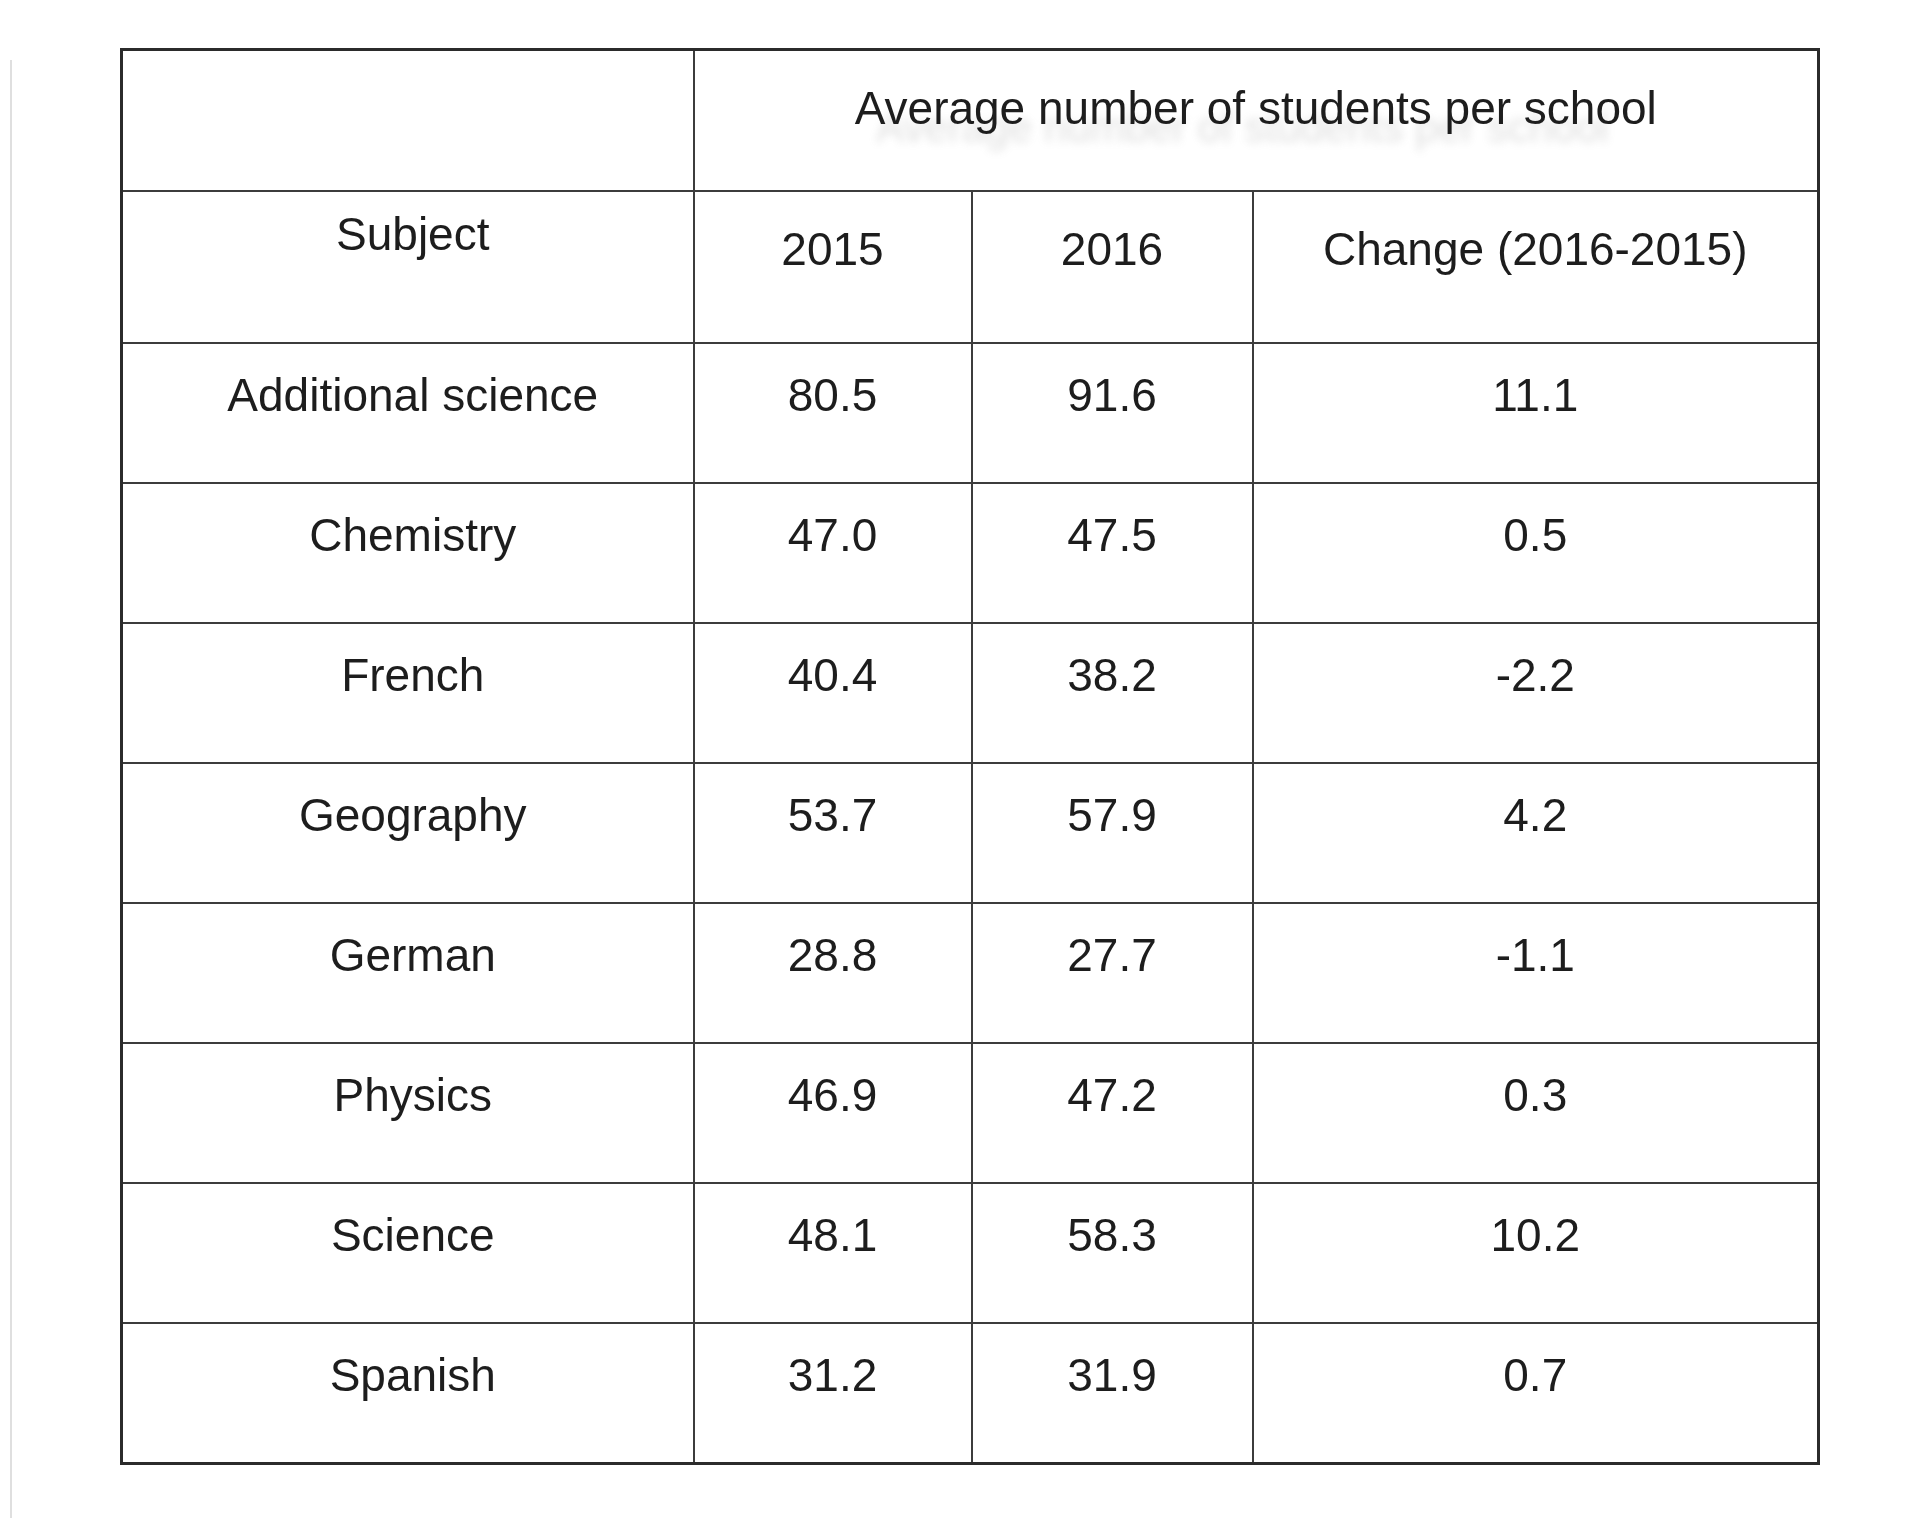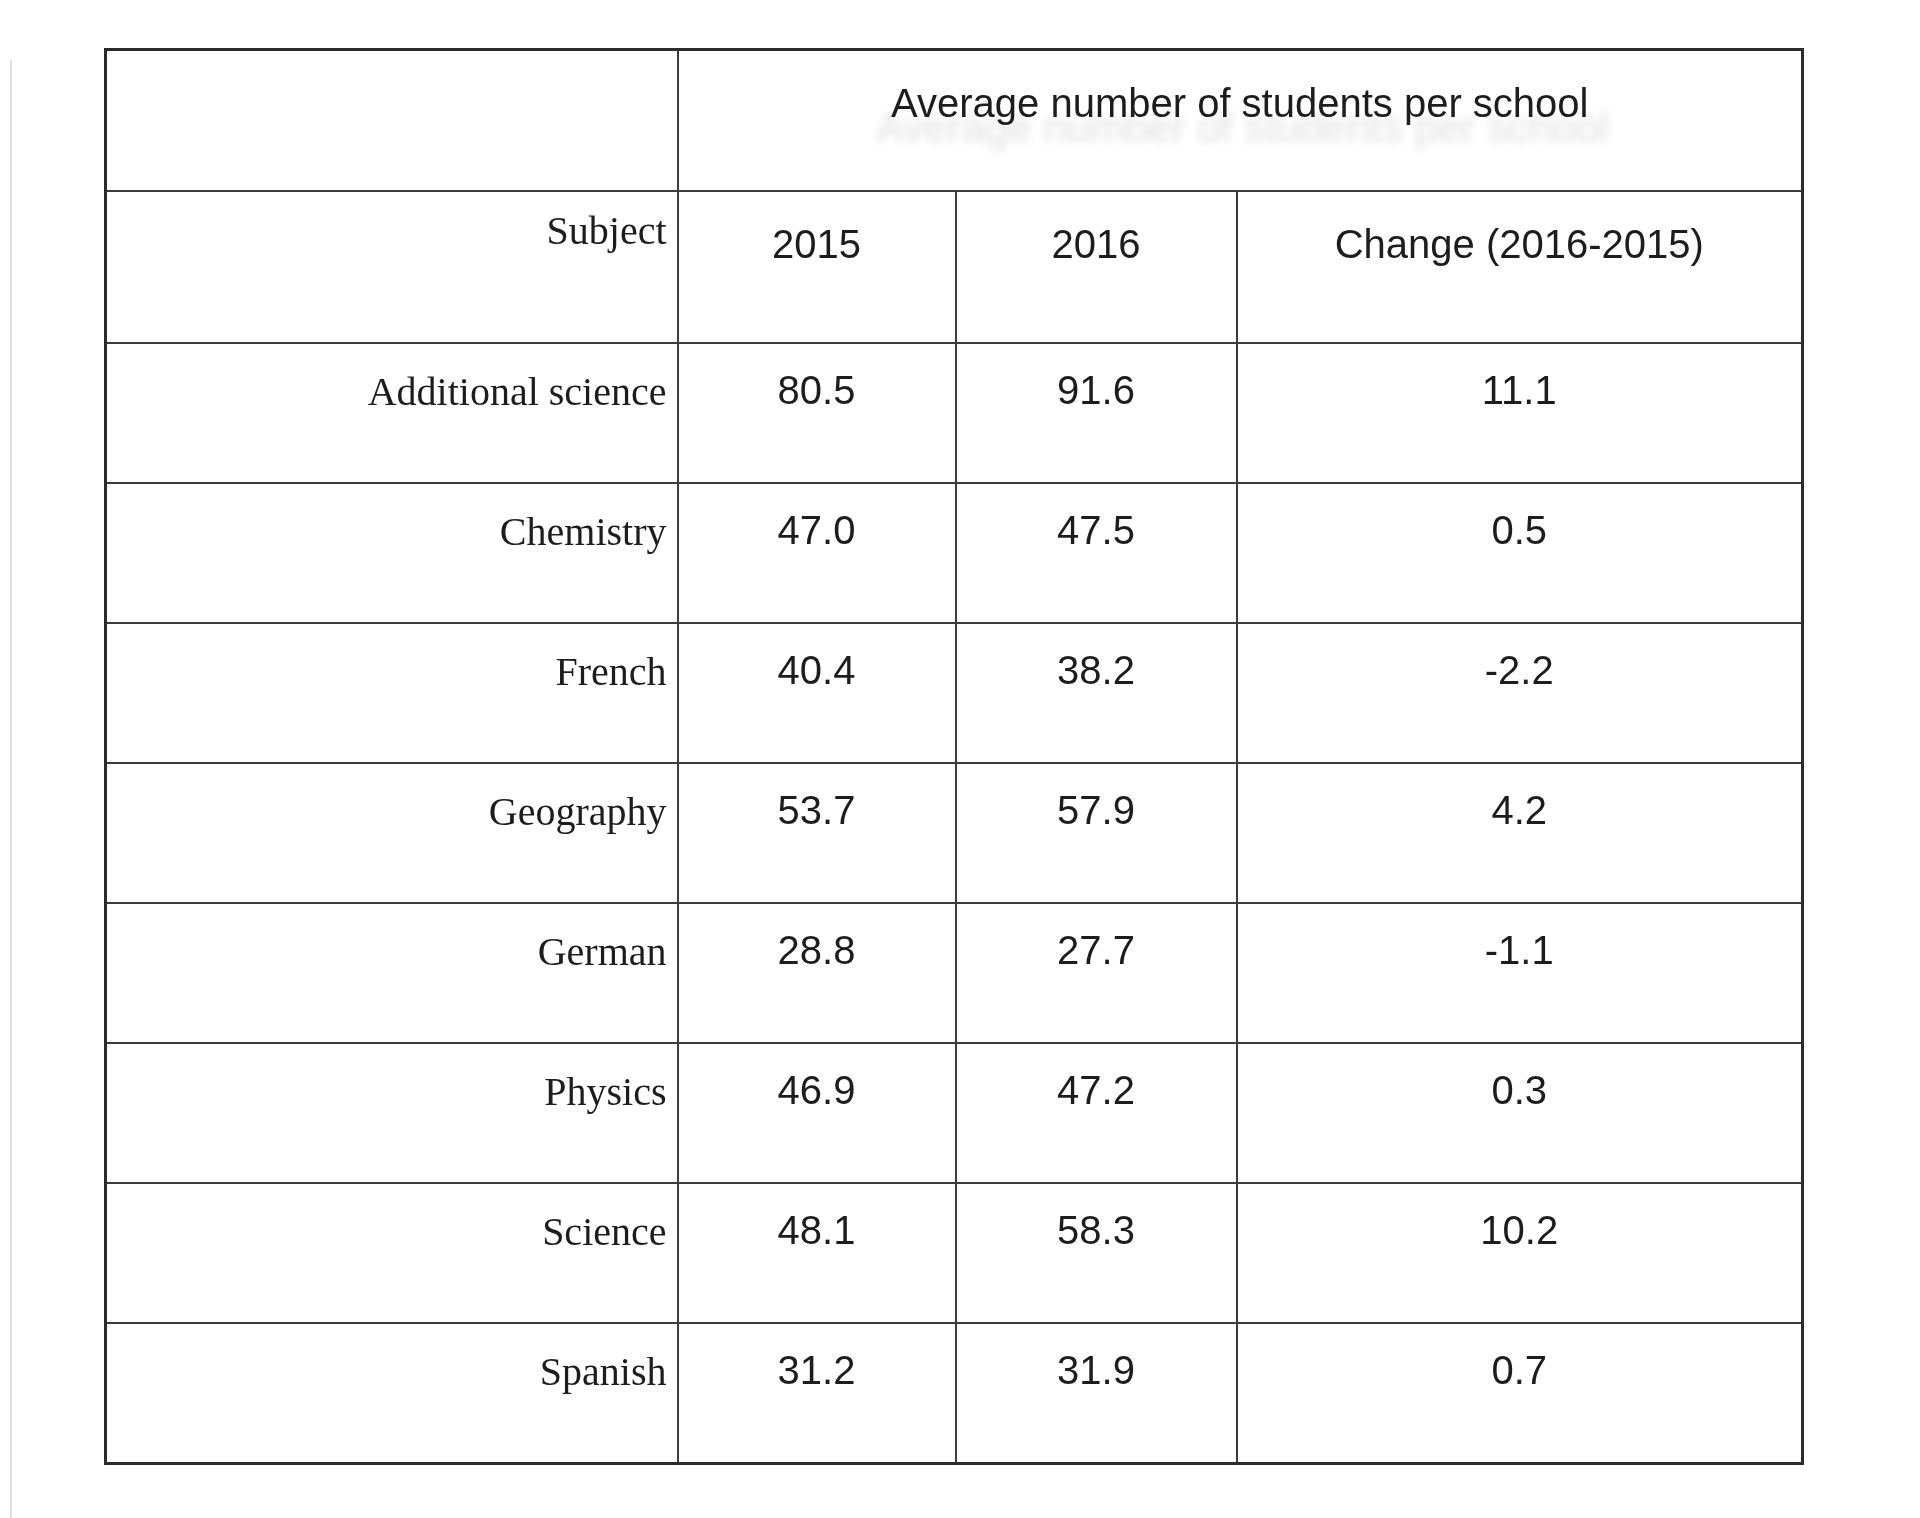--- a/index.html
+++ b/index.html
@@ -37,50 +37,49 @@
     text-align: center;
     font-size: 42px;
     color: #8f8f8f;
     filter: blur(4px);
     opacity: 0.28;
     pointer-events: none;
   }
 
   table.grid {
     position: absolute;
-    left: 104px;
+    left: 120px;
     top: 48px;
     width: 1697px;
     height: 1417px;
     border-collapse: collapse;
     table-layout: fixed;
-    font-size: 40px;
+    font-size: 46px;
   }
   table.grid td, table.grid th {
     border: 2px solid #3c3c3c;
     vertical-align: top;
     font-weight: normal;
     overflow: hidden;
     white-space: nowrap;
   }
   table.grid {
     border: 3px solid #2b2b2b;
   }
   tr.r-head1   { height: 111px; }
   tr.r-head2   { height: 120px; }
   tr.r-data    { height: 110px; }
 
   .title-cell {
     text-align: center;
     padding-top: 30px;
   }
   .c-subject {
-    text-align: right;
+    text-align: center;
     padding: 15px 10px 0 20px;
-    font-family: Liberation Serif, serif;
   }
   .c-num {
     text-align: center;
     padding-top: 30px;
   }
   tr.r-data .c-subject { padding-top: 24px; }
   tr.r-data .c-num     { padding-top: 24px; }
 </style>
 </head>
 <body>

